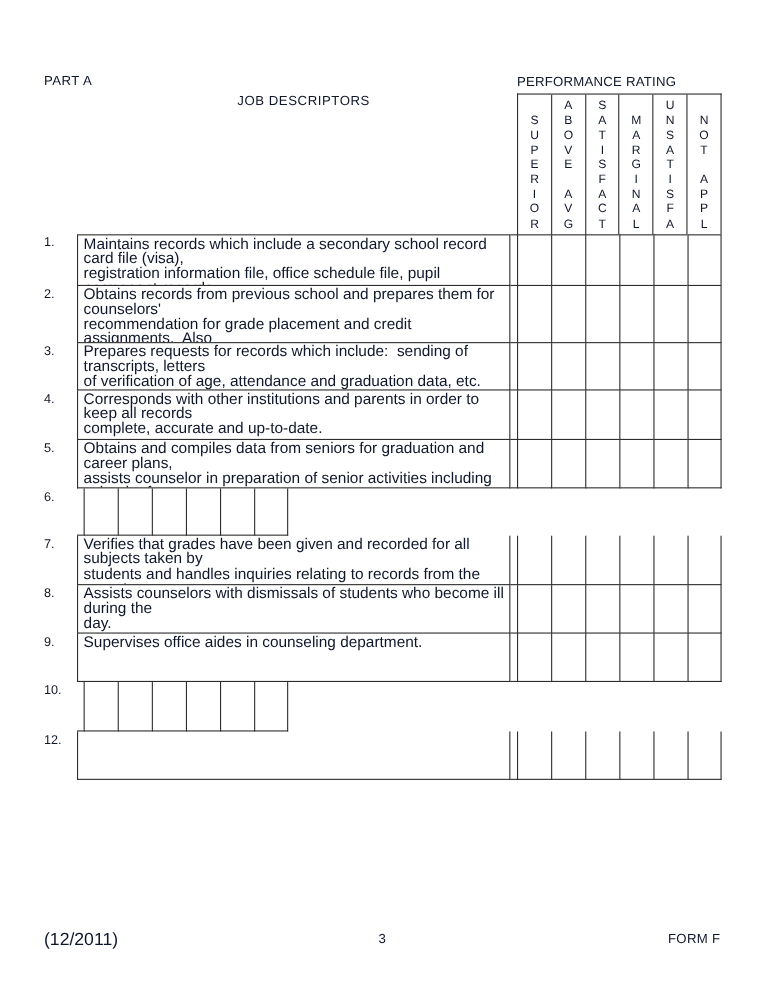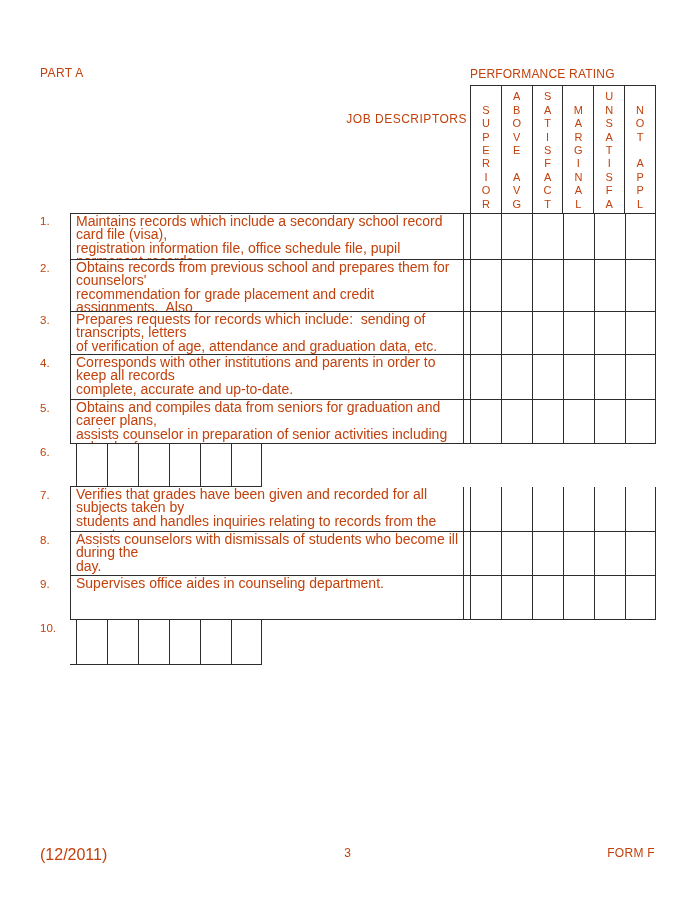--- a/index.html
+++ b/index.html
@@ -3,34 +3,34 @@
 <meta charset="utf-8">
 <style>
   * { margin: 0; padding: 0; box-sizing: border-box; }
   html, body { background: #e8e8e8; }
   .page {
     position: relative;
     width: 695px;
     height: 900px;
     background: #ffffff;
     font-family: "Liberation Sans", "DejaVu Sans", sans-serif;
-    color: #c2410c;
+    color: #0f172a;
     overflow: hidden;
   }
   .part-label {
     position: absolute; left: 40px; top: 66px;
     font-size: 12px; letter-spacing: 0.4px;
   }
   .perf-label {
     position: absolute; left: 470px; top: 67px; width: 186px;
     font-size: 12px; text-align: left; letter-spacing: 0.2px; white-space: nowrap;
   }
   .job-title {
-    position: absolute; left: 123px; top: 84px; width: 344px;
-    font-size: 12px; text-align: right; letter-spacing: 0.5px; margin-top: 28px;
+    position: absolute; left: 104px; top: 84px; width: 344px;
+    font-size: 12px; text-align: center; letter-spacing: 0.5px;
   }
   .instruction {
     position: absolute; left: 118px; top: 112px; width: 352px;
     font-size: 12px; line-height: 15px; white-space: pre-wrap;
   }
   
   .rating-header {
     position: absolute; left: 470px; top: 85px; width: 186px; height: 128px;
     border: 1.5px solid #2d2d2d; border-bottom: none;
     display: flex;
@@ -267,19 +267,30 @@
       <div class="trow" style="height: 45px;">
         <div class="numcell">10.</div>
         <div class="gapcell"></div>
         <div class="ratecell"></div>
         <div class="ratecell"></div>
         <div class="ratecell"></div>
         <div class="ratecell"></div>
         <div class="ratecell"></div>
         <div class="ratecell"></div>
       </div>
+      <div class="trow" style="height: 44px;">
+        <div class="numcell">12.</div>
+        <div class="desccell"></div>
+        <div class="gapcell"></div>
+        <div class="ratecell"></div>
+        <div class="ratecell"></div>
+        <div class="ratecell"></div>
+        <div class="ratecell"></div>
+        <div class="ratecell"></div>
+        <div class="ratecell"></div>
+      </div>
     </div>
 
   <div class="footer-left">(12/2011)</div>
   <div class="footer-center">3</div>
   <div class="footer-right">FORM F</div>
 
 </div>
 
 </body></html>

